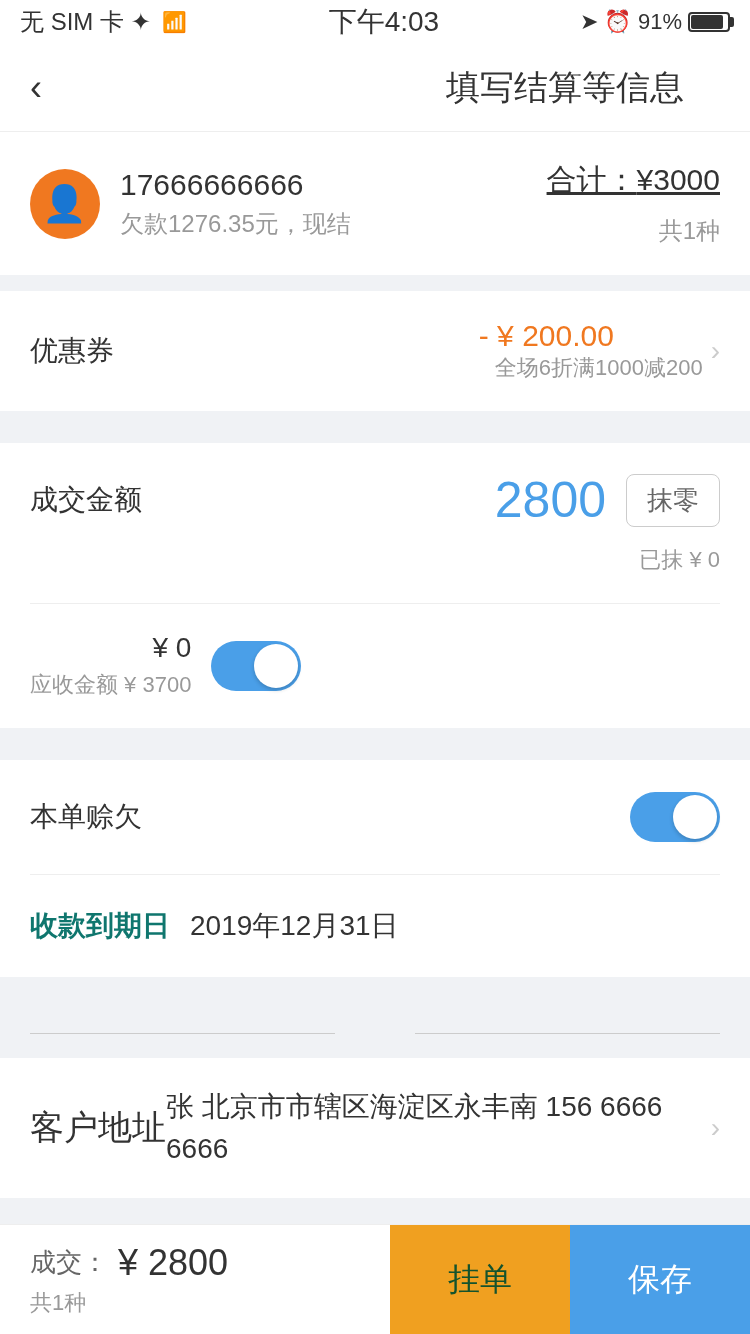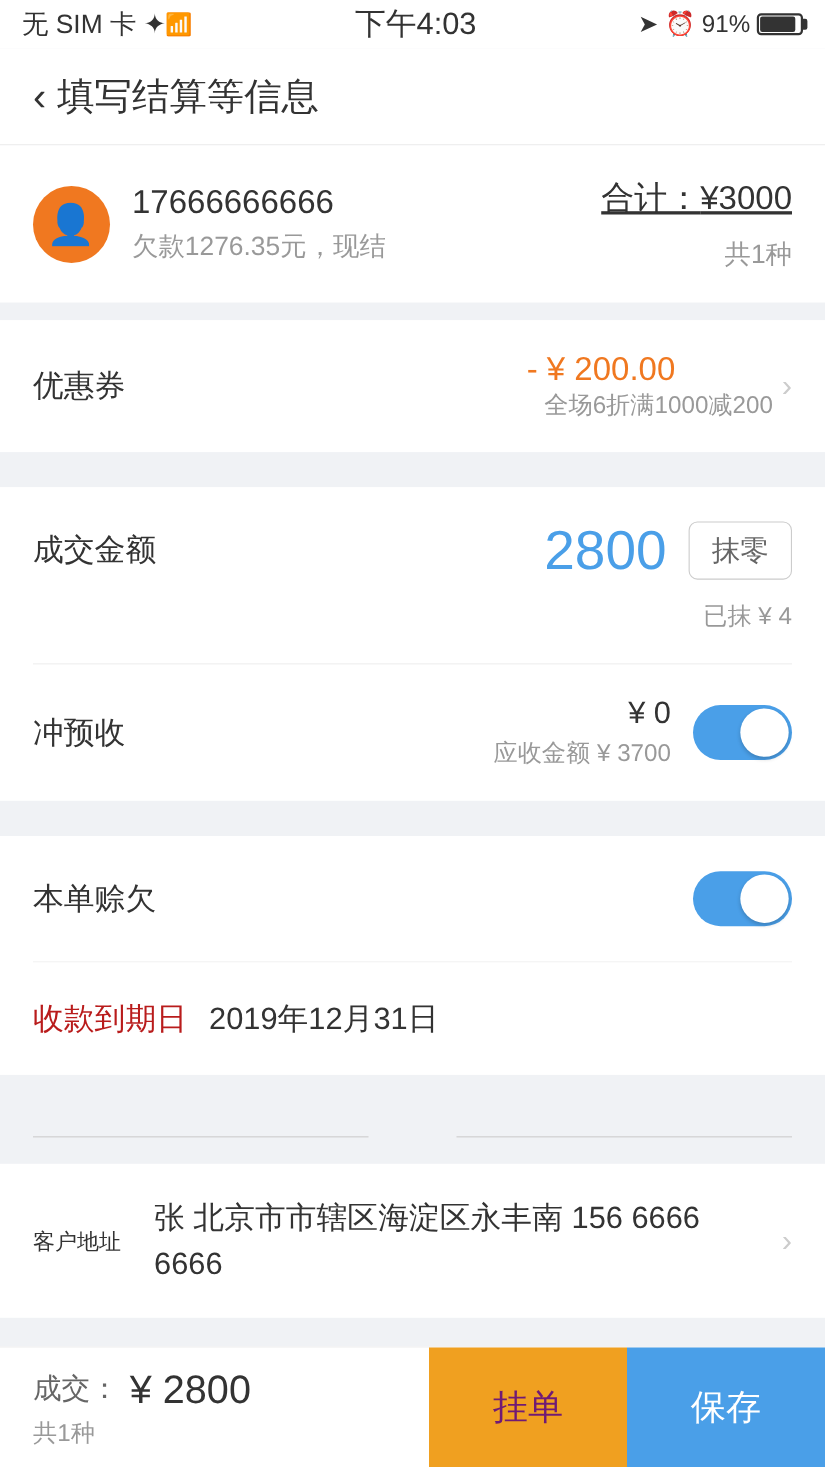--- a/index.html
+++ b/index.html
@@ -18,21 +18,21 @@
     .status-bar {
       height: 44px;
       background: #fff;
       display: flex;
       align-items: center;
       justify-content: space-between;
       padding: 0 20px;
       font-size: 24px;
       color: #333;
     }
-    .status-left { display: flex; align-items: center; gap: 0; }
+    .status-left { display: flex; align-items: center; gap: 12px; }
     .status-center { font-size: 28px; font-weight: 500; }
     .status-right { display: flex; align-items: center; gap: 6px; font-size: 22px; }
     .battery-icon {
       width: 42px; height: 20px; border: 2px solid #333; border-radius: 4px; position: relative;
       display: inline-flex; align-items: center;
     }
     .battery-icon::after {
       content: ''; position: absolute; right: -6px; top: 50%; transform: translateY(-50%);
       width: 4px; height: 10px; background: #333; border-radius: 0 2px 2px 0;
     }
@@ -48,21 +48,21 @@
       border-bottom: 1px solid #eee;
     }
     .nav-back {
       font-size: 36px;
       color: #333;
       cursor: pointer;
       padding: 10px 10px 10px 0;
     }
     .nav-title {
       flex: 1;
-      text-align: left;
+      text-align: right;
       font-size: 34px;
       font-weight: 500;
       color: #333;
       margin-right: 36px;
     }
 
     
     .content {
       flex: 1;
       overflow-y: auto;
@@ -175,21 +175,21 @@
     }
     .debt-label { font-size: 28px; color: #333; flex: 1; }
 
     
     .duedate-row {
       display: flex;
       align-items: center;
       padding: 32px 30px;
       background: #fff;
     }
-    .duedate-label { font-size: 28px; color: #b91c1c; }
+    .duedate-label { font-size: 28px; color: #0f766e; font-weight: bold; }
     .duedate-value { font-size: 28px; color: #333; margin-left: 20px; }
 
     
     .section-header {
       background: #f0f2f5;
       padding: 24px 0;
       display: flex;
       align-items: center;
       justify-content: center;
       gap: 20px;
@@ -197,21 +197,21 @@
     .section-header-line { flex: 1; height: 1px; background: #ccc; margin: 0 30px; }
     .section-header-text { font-size: 26px; color: #999; white-space: nowrap; }
 
     
     .address-row {
       display: flex;
       align-items: center;
       padding: 28px 30px;
       background: #fff;
     }
-    .address-key { font-size: 20px; color: #333; margin-right: 30px; flex-shrink: 0; }
+    .address-key { font-size: 34px; color: #333; flex-shrink: 0; }
     .address-value { font-size: 28px; color: #333; flex: 1; line-height: 1.5; }
     .address-arrow { font-size: 28px; color: #ccc; margin-left: 10px; }
 
     
     .bottom-bar {
       position: fixed;
       bottom: 0;
       left: 0;
       width: 750px;
       height: 110px;
@@ -225,21 +225,21 @@
       padding: 0 30px;
     }
     .bottom-deal { font-size: 26px; color: #333; display: flex; align-items: center; gap: 10px; }
     .bottom-deal-label { color: #666; }
     .bottom-deal-amount { font-size: 36px; font-weight: 500; color: #333; }
     .bottom-count { font-size: 22px; color: #999; margin-top: 4px; }
     .btn-hold {
       width: 180px; height: 110px;
       background: #f0a020;
       display: flex; align-items: center; justify-content: center;
-      font-size: 32px; color: #701a75; cursor: pointer; font-family: Liberation Serif, serif;
+      font-size: 32px; color: #14532d; cursor: pointer; font-family: Liberation Serif, serif;
     }
     .btn-save {
       width: 180px; height: 110px;
       background: #4a9fe8;
       display: flex; align-items: center; justify-content: center;
       font-size: 32px; color: #fff; cursor: pointer;
     }
 
     .wifi-icon { font-size: 20px; }
   </style>
@@ -304,27 +304,26 @@
 
   <div class="card">
     <div class="section-card">
       <div class="amount-row">
         <div class="amount-label">成交金额</div>
         <div class="amount-value-group">
           <div class="amount-number">2800</div>
           <button class="round-btn">抹零</button>
         </div>
       </div>
-      <div class="amount-note">已抹  ¥ 4</div>
+      <div class="amount-note">已抹  ¥ 0</div>
     </div>
 
     <div class="divider"></div>
 
     <div class="prepay-row">
-      <div class="prepay-label">冲预收</div>
       <div class="prepay-right">
         <div class="prepay-amount">¥ 0</div>
         <div class="prepay-note">应收金额 ¥ 3700</div>
       </div>
       <div class="toggle">
         <div class="toggle-knob"></div>
       </div>
     </div>
   </div>
 

